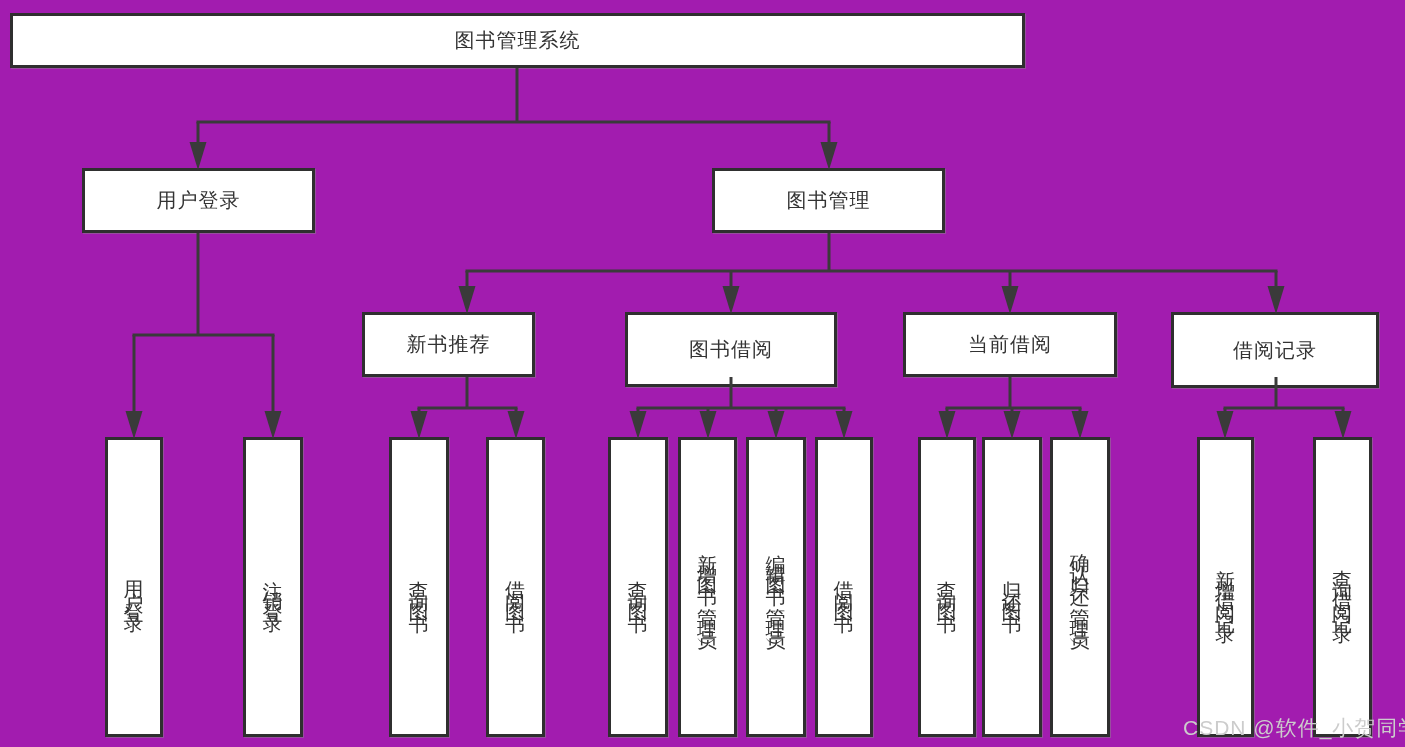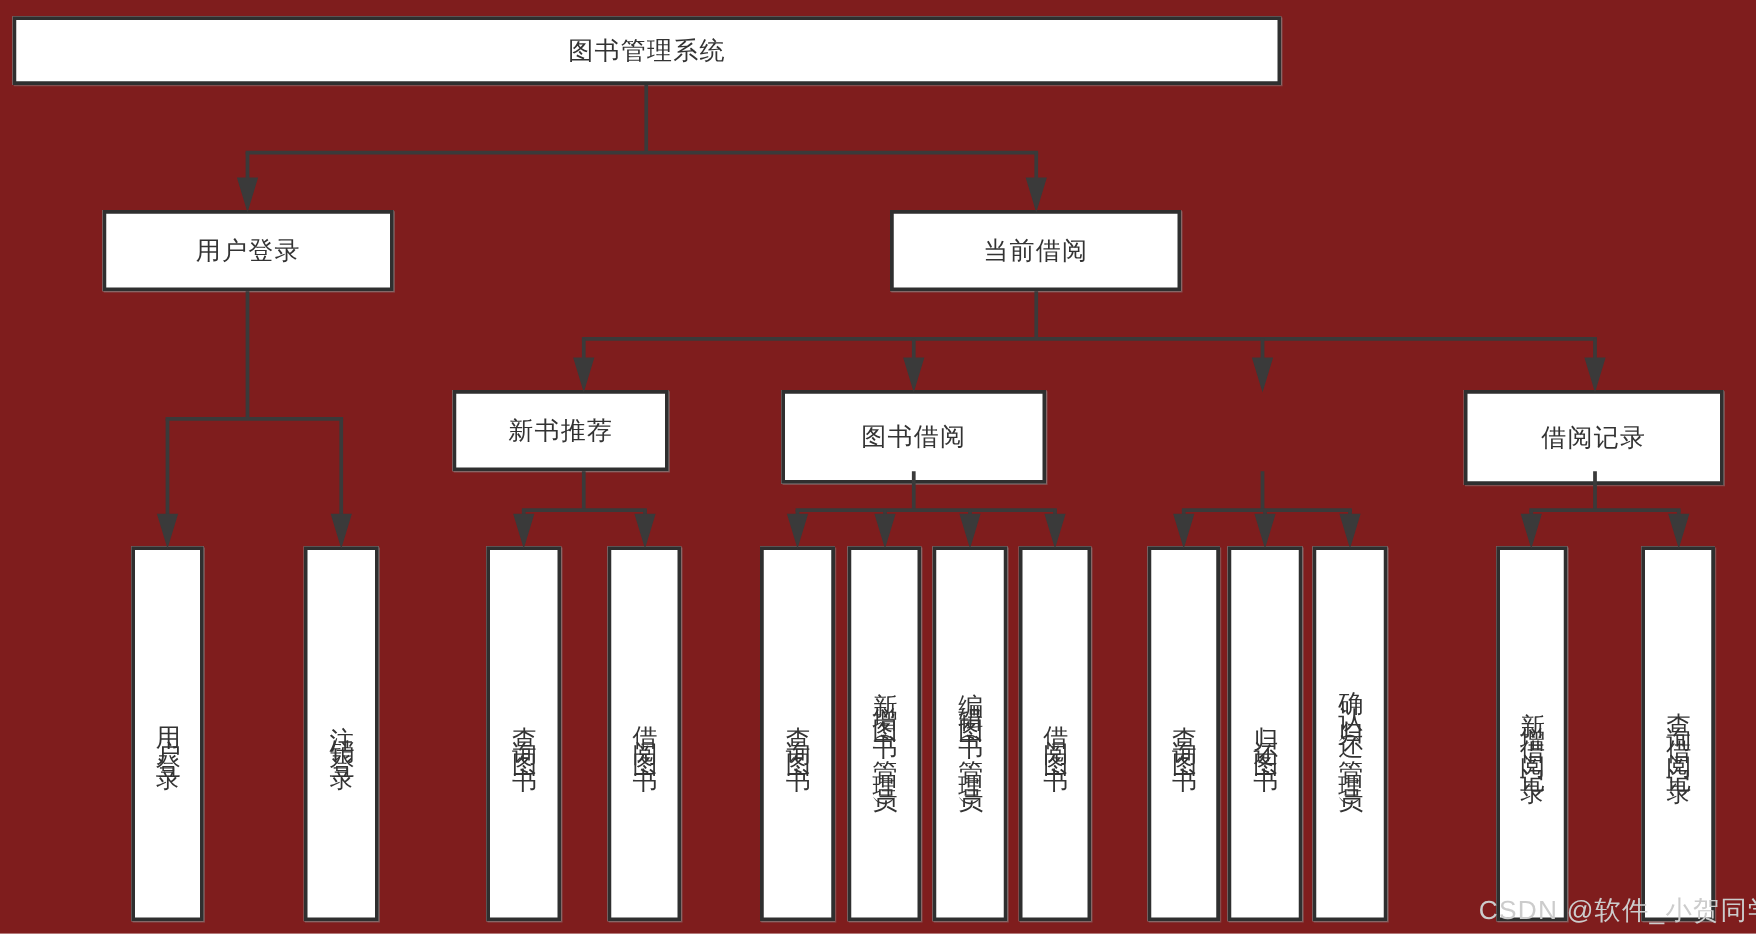--- a/index.html
+++ b/index.html
@@ -2,21 +2,21 @@
 <html><head>
 <meta charset="utf-8">
 <title>图书管理系统</title>
 <style>
   html, body { margin: 0; padding: 0; background: #ffffff; }
   * { box-sizing: border-box; }
   #stage {
     position: relative;
     width: 1405px;
     height: 747px;
-    background: #7f1d1d;
+    background: #a21caf;
     font-family: "Liberation Sans", "DejaVu Sans", sans-serif;
     overflow: hidden;
   }
   .node {
     position: absolute;
     background: #ffffff;
     border: 3px solid #2f2f2f;
     display: flex;
     align-items: center;
     justify-content: center;
@@ -61,28 +61,31 @@
 <div id="stage">
 
   <div class="node" style="left:10px;top:13px;width:1015px;height:55px">
     <span class="lbl">图书管理系统</span>
   </div>
 
   <div class="node" style="left:82px;top:168px;width:233px;height:65px">
     <span class="lbl">用户登录</span>
   </div>
   <div class="node" style="left:712px;top:168px;width:233px;height:65px">
-    <span class="lbl">当前借阅</span>
+    <span class="lbl">图书管理</span>
   </div>
 
   <div class="node" style="left:362px;top:312px;width:173px;height:65px">
     <span class="lbl">新书推荐</span>
   </div>
   <div class="node" style="left:625px;top:312px;width:212px;height:75px">
     <span class="lbl">图书借阅</span>
+  </div>
+  <div class="node" style="left:903px;top:312px;width:214px;height:65px">
+    <span class="lbl">当前借阅</span>
   </div>
   <div class="node" style="left:1171px;top:312px;width:208px;height:76px">
     <span class="lbl">借阅记录</span>
   </div>
 
   <div class="node v" style="left:105px;top:437px;width:58px;height:300px">
     <span class="lbl">用户登录</span>
   </div>
   <div class="node v" style="left:243px;top:437px;width:60px;height:300px">
     <span class="lbl">注销登录</span>

